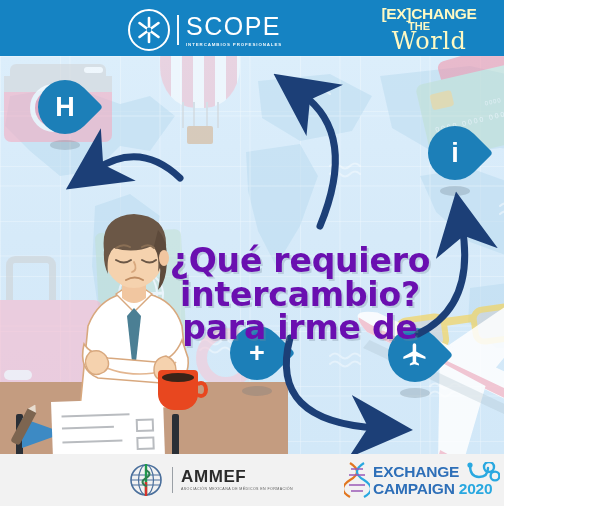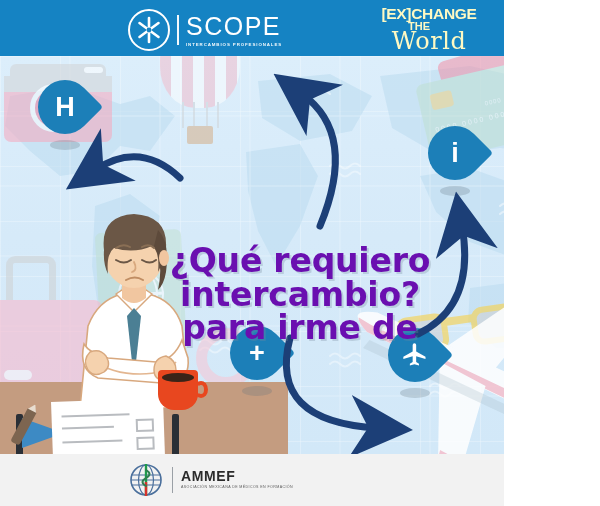--- a/index.html
+++ b/index.html
@@ -317,21 +317,21 @@
   .footer{
     position:absolute;left:0;bottom:0;width:600px;height:52px;
     background:#f2f2f2;z-index:60;
   }
   .ammef{
     position:absolute;left:128px;top:8px;display:flex;align-items:center;gap:8px;
   }
   .ammef-globe{position:relative;width:36px;height:36px;flex:0 0 auto;}
   .ammef-sep{width:1px;height:26px;background:#9aa0a6;}
   .ammef-words{display:flex;flex-direction:column;}
-  .ammef-name{color:#2b2b2b;font-size:14px;font-weight:700;letter-spacing:.6px;line-height:1;}
+  .ammef-name{color:#2b2b2b;font-size:17px;font-weight:700;letter-spacing:.6px;line-height:1;}
   .ammef-sub{color:#5b5b5b;font-size:3.6px;letter-spacing:.4px;line-height:1.5;margin-top:2px;}
 
   .ecamp{position:absolute;left:344px;top:7px;display:flex;align-items:center;gap:3px;}
   .ecamp-dna{width:26px;height:38px;flex:0 0 auto;}
   .ecamp-words{display:flex;flex-direction:column;line-height:1;}
   .ecamp-l1{color:#2e6fb8;font-size:15.5px;font-weight:700;letter-spacing:-0.2px;}
   .ecamp-l2{color:#2e6fb8;font-size:15.5px;font-weight:700;letter-spacing:-0.2px;margin-top:2px;}
   .ecamp-l2 b{color:#29a8e0;}
   .ecamp-stetho{position:absolute;left:122px;top:1px;width:34px;height:22px;}
 </style>
@@ -608,15 +608,32 @@
         <path d="M18 20 V34" stroke="#d6322b" stroke-width="2.4"></path>
         <path d="M18 8 q7 4 0 8 q-7 4 0 8" stroke="#2f7d4f" stroke-width="2" fill="none" stroke-linecap="round"></path>
       </svg>
       <div class="ammef-sep"></div>
       <div class="ammef-words">
         <div class="ammef-name">AMMEF</div>
         <div class="ammef-sub">ASOCIACIÓN MEXICANA DE MÉDICOS EN FORMACIÓN</div>
       </div>
     </div>
 
+    <div class="ecamp">
+      <svg class="ecamp-dna" viewBox="0 0 26 38">
+        <path d="M6 2 q14 9 0 17 q-14 9 0 17" stroke="#e2761f" stroke-width="2.2" fill="none"></path>
+        <path d="M20 2 q-14 9 0 17 q14 9 0 17" stroke="#29a8e0" stroke-width="2.2" fill="none"></path>
+        <path d="M7 8 H19 M5 14 H21 M5 24 H21 M7 30 H19" stroke="#9b59b6" stroke-width="1.4"></path>
+      </svg>
+      <div class="ecamp-words">
+        <div class="ecamp-l1">EXCHANGE</div>
+        <div class="ecamp-l2"><span>CAMPAIGN</span> <b>2020</b></div>
+      </div>
+      <svg class="ecamp-stetho" viewBox="0 0 34 22">
+        <path d="M4 3 q0 12 9 12 q9 0 9 -9" stroke="#29a8e0" stroke-width="2.4" fill="none" stroke-linecap="round"></path>
+        <circle cx="4" cy="3" r="2.6" fill="#29a8e0"></circle>
+        <circle cx="23" cy="5" r="5" fill="none" stroke="#29a8e0" stroke-width="2.4"></circle>
+        <circle cx="29" cy="14" r="4.4" fill="none" stroke="#29a8e0" stroke-width="2.4"></circle>
+      </svg>
+    </div>
   </div>
 
 </div>
 
 </body></html>

